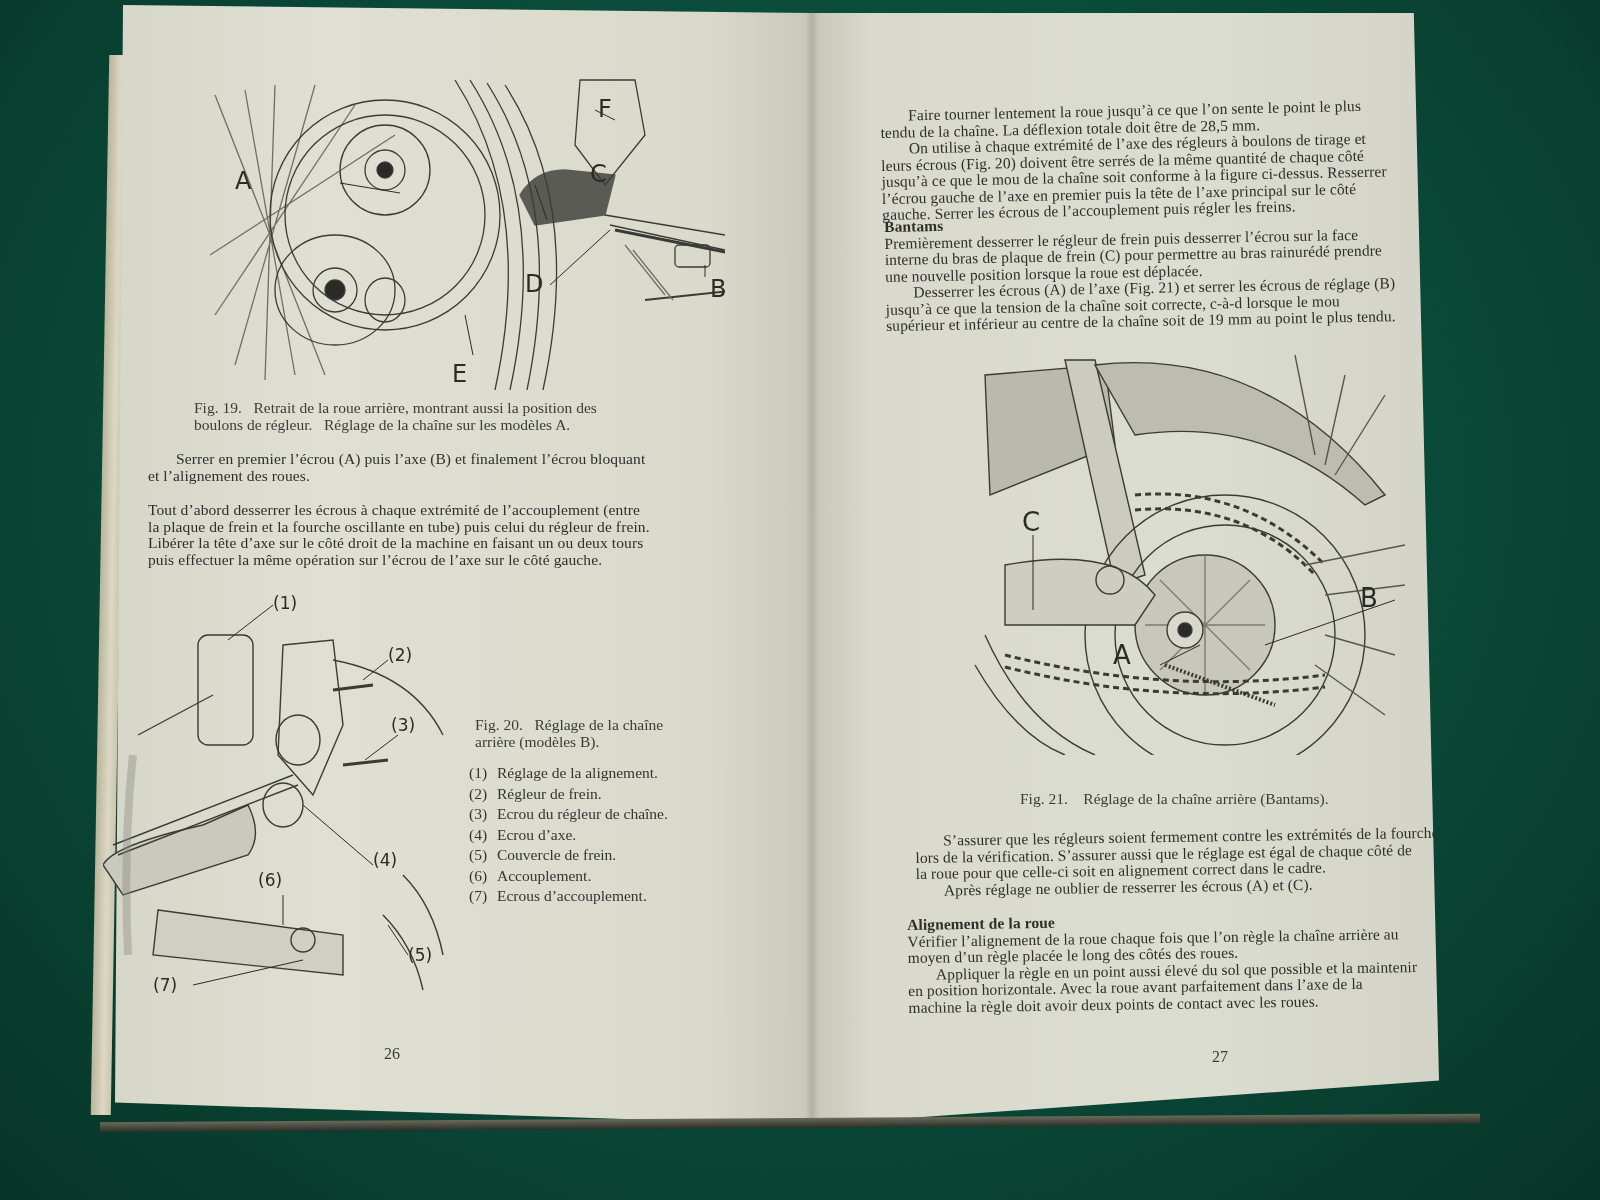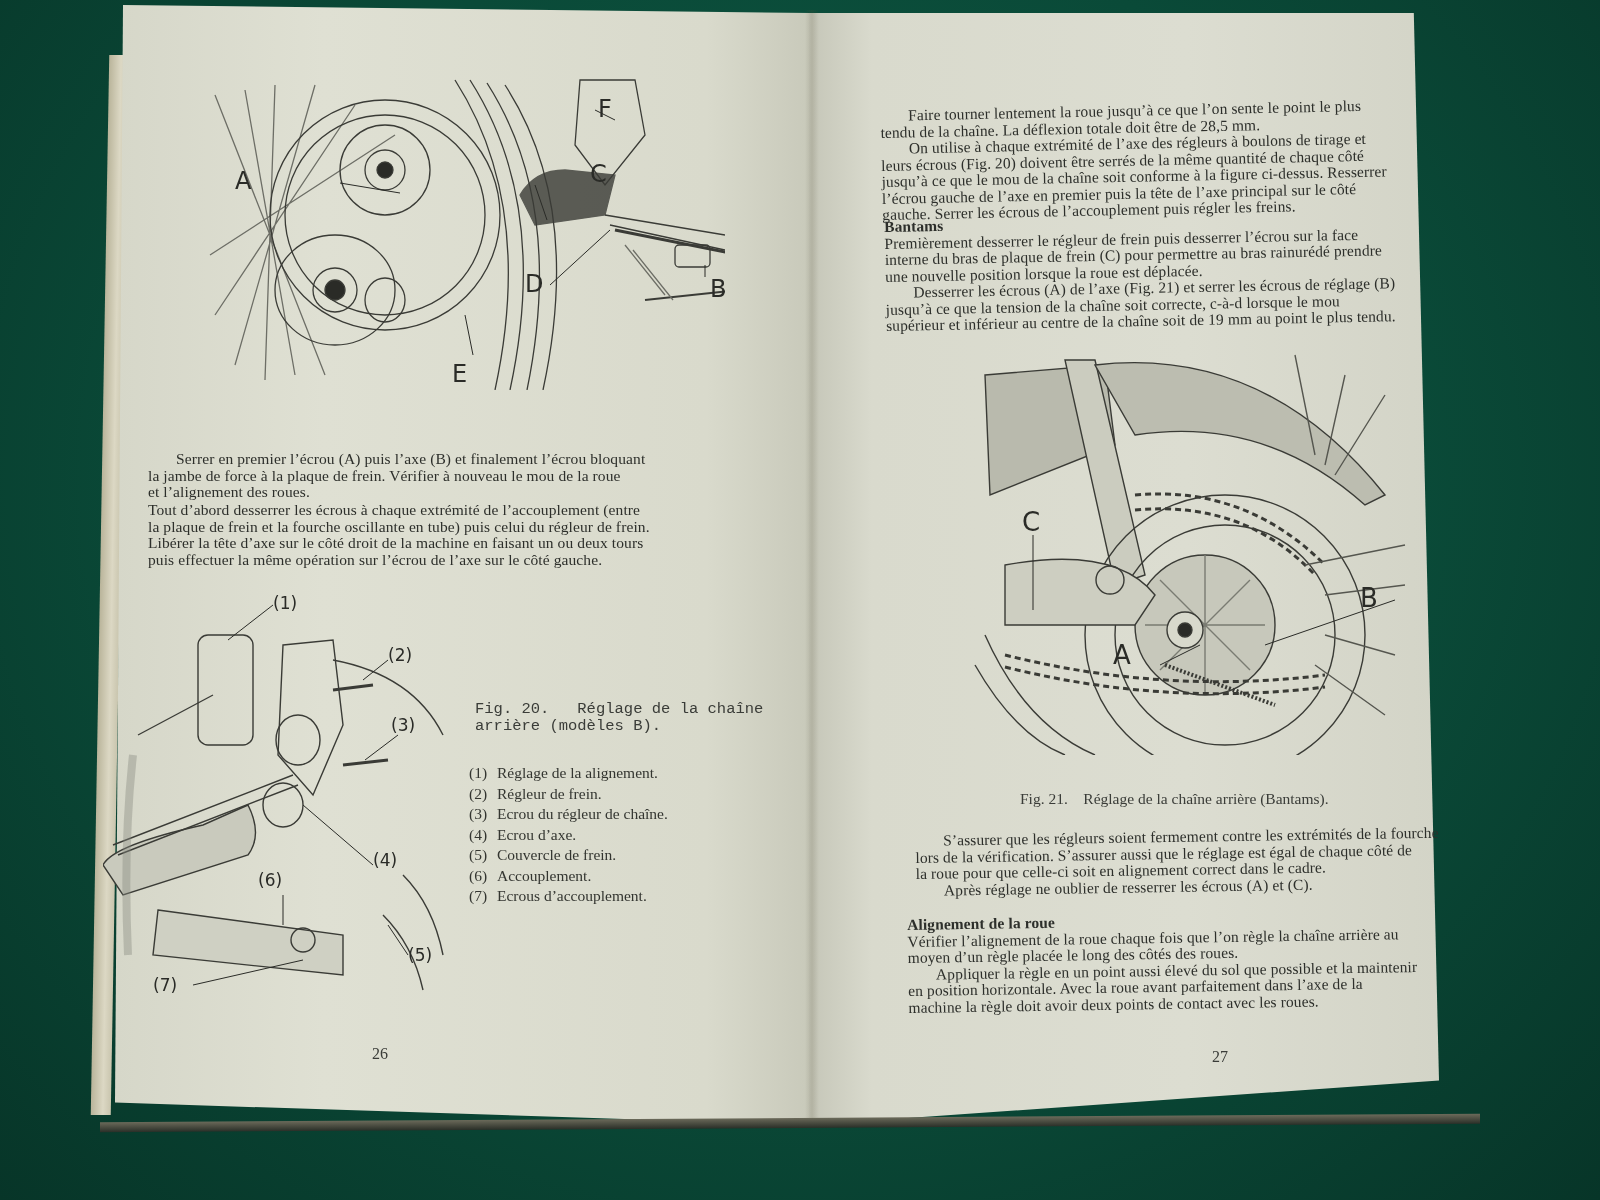--- a/index.html
+++ b/index.html
@@ -69,24 +69,27 @@
       </g>
     </svg>
     <span class="fig-label" style="left:30px;top:92px;">A</span>
     <span class="fig-label" style="left:505px;top:200px;">B</span>
     <span class="fig-label" style="left:385px;top:85px;">C</span>
     <span class="fig-label" style="left:320px;top:195px;">D</span>
     <span class="fig-label" style="left:247px;top:285px;">E</span>
     <span class="fig-label" style="left:393px;top:20px;">F</span>
   </div>
 
+  <div class="caption" style="left:79px;top:395px;">
+    <div style="white-space:pre;">Fig. 19.   Retrait de la roue arrière, montrant aussi la position des</div>
+    <div style="white-space:pre;">boulons de régleur.   Réglage de la chaîne sur les modèles A.</div>
+  </div>
 
   <div class="txt" style="left:33px;top:446px;width:600px;">
     <p class="indent">Serrer en premier l’écrou (A) puis l’axe (B) et finalement l’écrou bloquant</p>
-    <p>la jambe de force à la plaque de frein.  Vérifier à nouveau le mou de la roue</p>
     <p>et l’alignement des roues.</p>
   </div>
 
   <div class="txt" style="left:33px;top:497px;width:605px;">
     <p>Tout d’abord desserrer les écrous à chaque extrémité de l’accouplement (entre</p>
     <p>la plaque de frein et la fourche oscillante en tube) puis celui du régleur de frein.</p>
     <p>Libérer la tête d’axe sur le côté droit de la machine en faisant un ou deux tours</p>
     <p>puis effectuer la même opération sur l’écrou de l’axe sur le côté gauche.</p>
   </div>
 
@@ -119,21 +122,21 @@
     </svg>
     <span class="fig-label" style="left:170px;top:-2px;font-size:17px;">(1)</span>
     <span class="fig-label" style="left:285px;top:50px;font-size:17px;">(2)</span>
     <span class="fig-label" style="left:288px;top:120px;font-size:17px;">(3)</span>
     <span class="fig-label" style="left:270px;top:255px;font-size:17px;">(4)</span>
     <span class="fig-label" style="left:305px;top:350px;font-size:17px;">(5)</span>
     <span class="fig-label" style="left:155px;top:275px;font-size:17px;">(6)</span>
     <span class="fig-label" style="left:50px;top:380px;font-size:17px;">(7)</span>
   </div>
 
-  <div class="caption" style="left:360px;top:696px;font-family:Liberation Mono, monospace;">
+  <div class="caption" style="left:360px;top:712px;">
     <div style="white-space:pre;">Fig. 20.   Réglage de la chaîne</div>
     <div>arrière (modèles B).</div>
   </div>
 
   <div class="legend" style="left:354px;top:758px;">
     <div class="row">
         <span class="num">(1)</span>
         <span>Réglage de la alignement.</span>
       </div>
     <div class="row">
@@ -155,21 +158,21 @@
     <div class="row">
         <span class="num">(6)</span>
         <span>Accouplement.</span>
       </div>
     <div class="row">
         <span class="num">(7)</span>
         <span>Ecrous d’accouplement.</span>
       </div>
   </div>
 
-  <span class="pagenum" style="left:257px;top:1040px;">26</span>
+  <span class="pagenum" style="left:269px;top:1040px;">26</span>
 
   <div class="txt" style="left:765px;top:103px;width:560px;transform:rotate(-1.2deg);transform-origin:left top;">
     <p class="indent">Faire tourner lentement la roue jusqu’à ce que l’on sente le point le plus</p>
     <p>tendu de la chaîne.  La déflexion totale doit être de 28,5 mm.</p>
     <p class="indent">On utilise à chaque extrémité de l’axe des régleurs à boulons de tirage et</p>
     <p>leurs écrous (Fig. 20) doivent être serrés de la même quantité de chaque côté</p>
     <p>jusqu’à ce que le mou de la chaîne soit conforme à la figure ci-dessus.  Resserrer</p>
     <p>l’écrou gauche de l’axe en premier puis la tête de l’axe principal sur le côté</p>
     <p>gauche.  Serrer les écrous de l’accouplement puis régler les freins.</p>
   </div>

